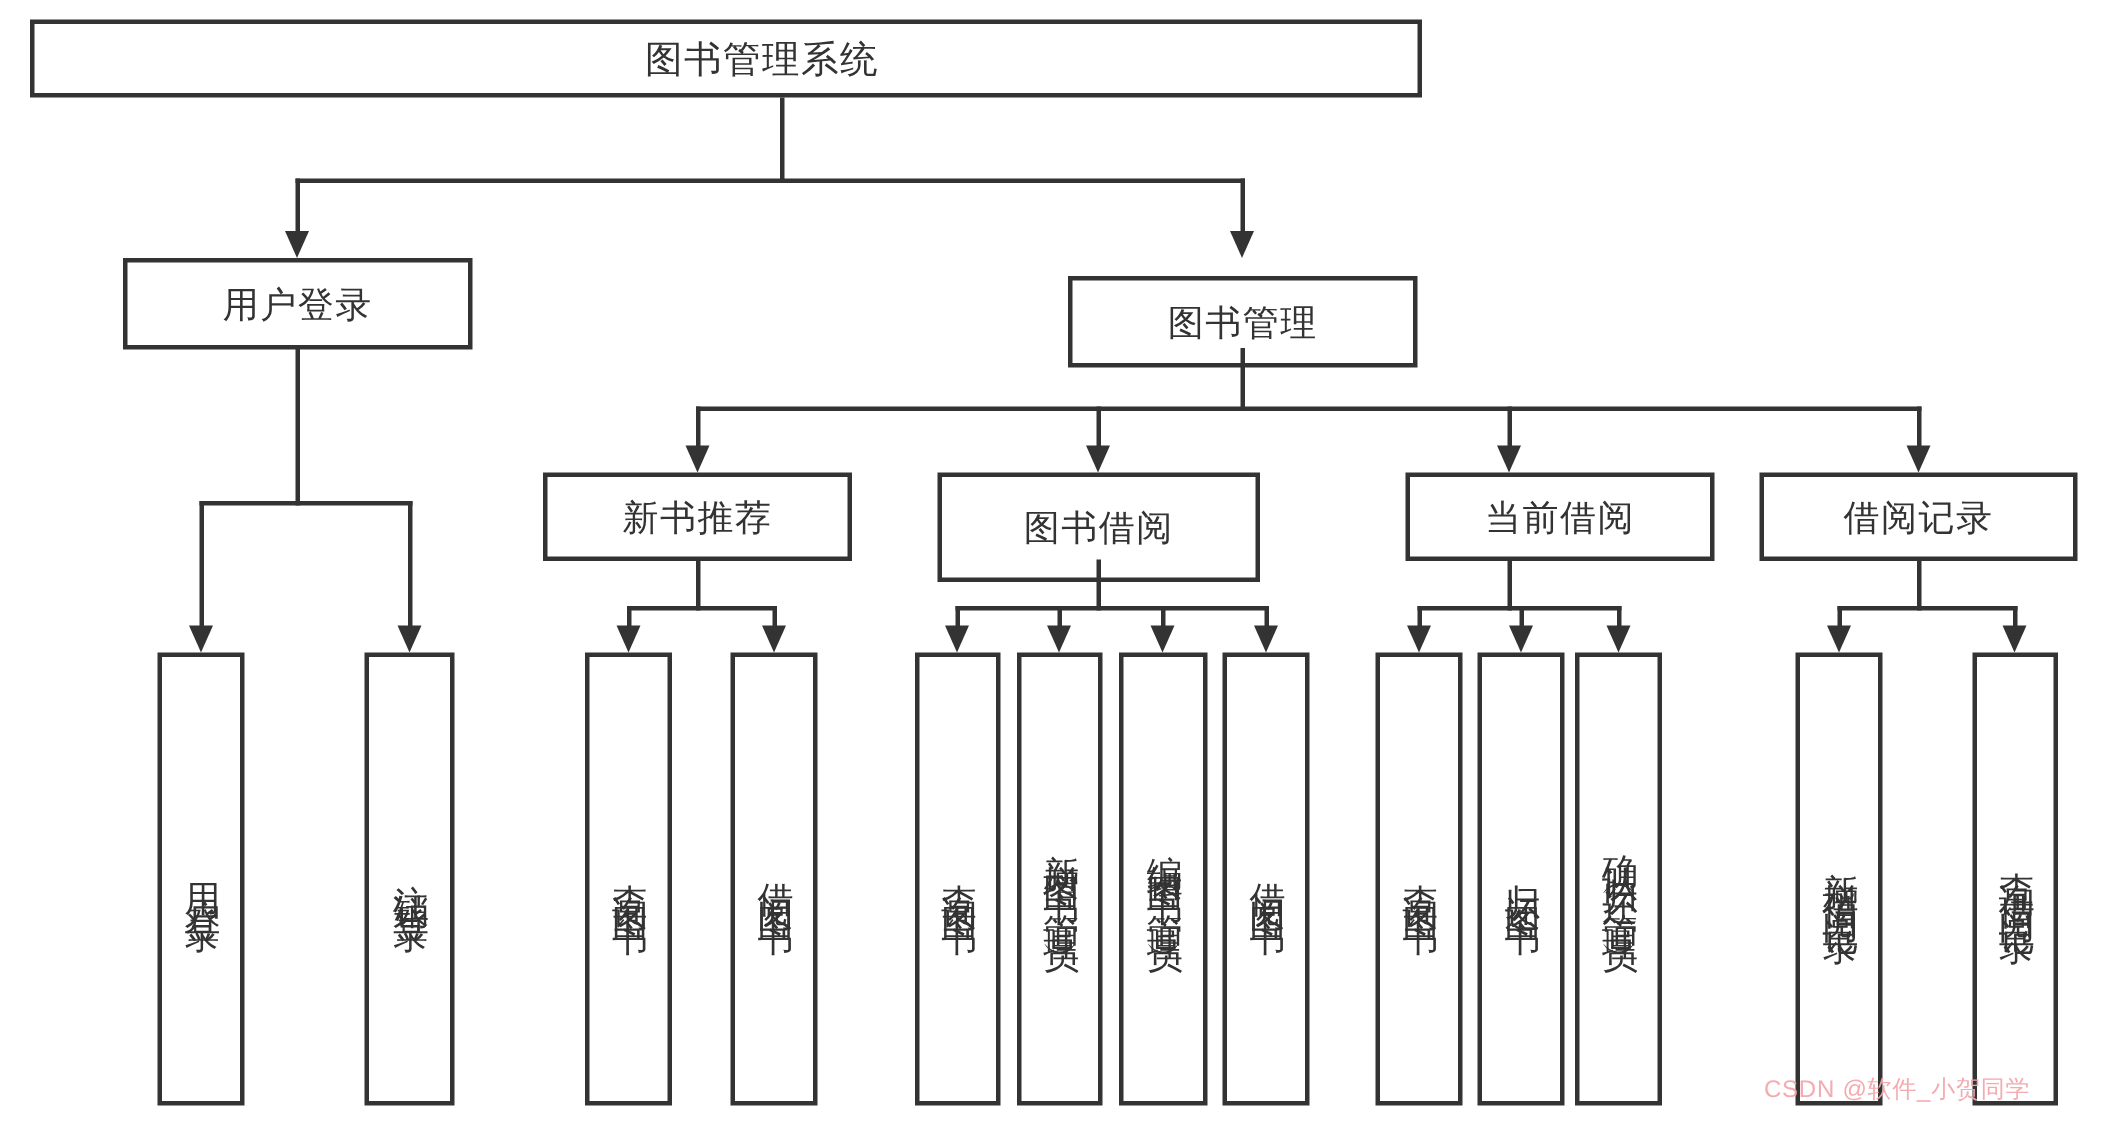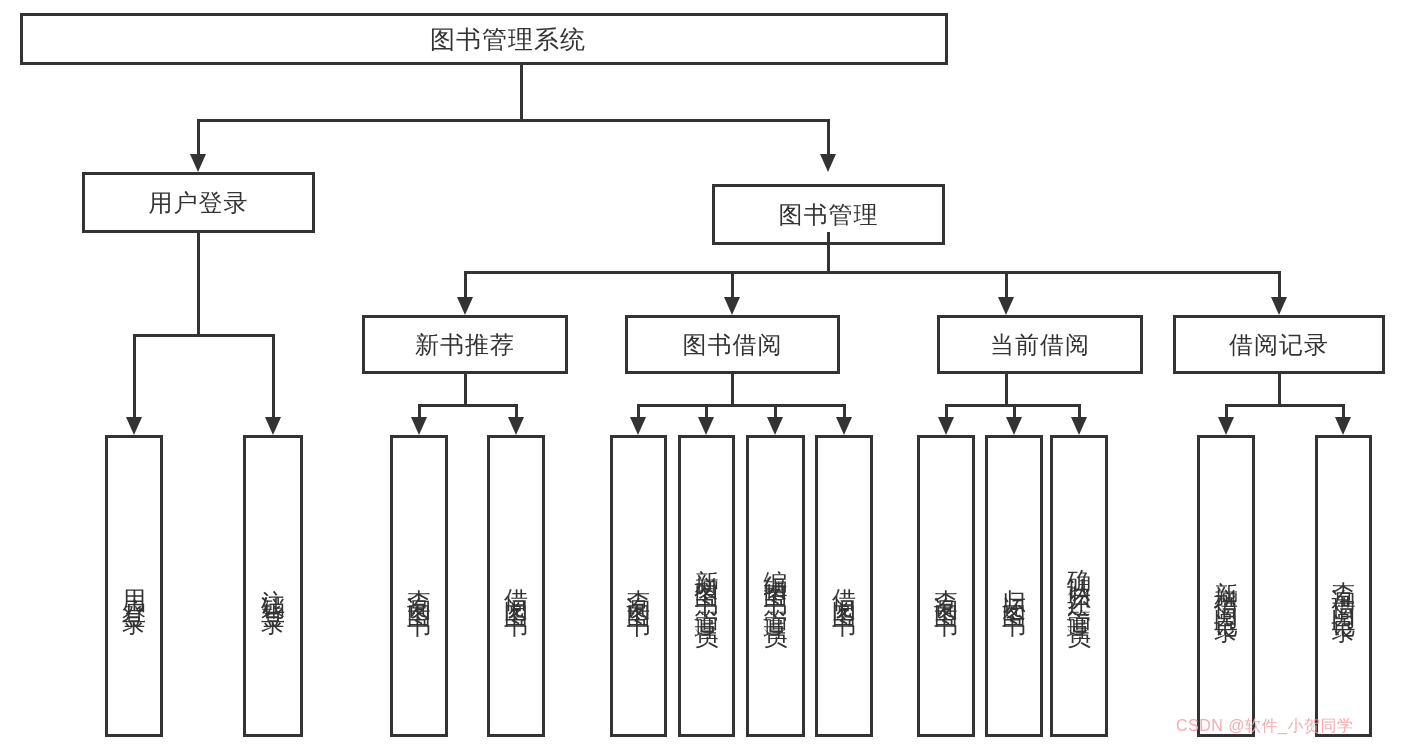--- a/index.html
+++ b/index.html
@@ -70,21 +70,21 @@
 <body>
 
 <div id="stage">
 
   <div class="node root" style="left:20px; top:13px; width:928px; height:52px;padding-left:48px;">图书管理系统</div>
 
   <div class="node" style="left:82px; top:172px; width:233px; height:61px;">用户登录</div>
   <div class="node" style="left:712px; top:184px; width:233px; height:61px;">图书管理</div>
 
   <div class="node" style="left:362px; top:315px; width:206px; height:59px;">新书推荐</div>
-  <div class="node" style="left:625px; top:315px; width:215px; height:59px;">图书借阅</div>
+  <div class="node" style="left:625px; top:315px; width:215px; height:73px;">图书借阅</div>
   <div class="node" style="left:937px; top:315px; width:206px; height:59px;">当前借阅</div>
   <div class="node" style="left:1173px; top:315px; width:212px; height:59px;">借阅记录</div>
 
   <div class="node vtext" style="left:105px; top:435px; width:58px; height:302px;">用户登录</div>
   <div class="node vtext" style="left:243px; top:435px; width:60px; height:302px;">注销登录</div>
 
   <div class="node vtext" style="left:390px; top:435px; width:58px; height:302px;">查询图书</div>
   <div class="node vtext" style="left:487px; top:435px; width:58px; height:302px;">借阅图书</div>
 
   <div class="node vtext" style="left:610px; top:435px; width:57px; height:302px;">查询图书</div>

